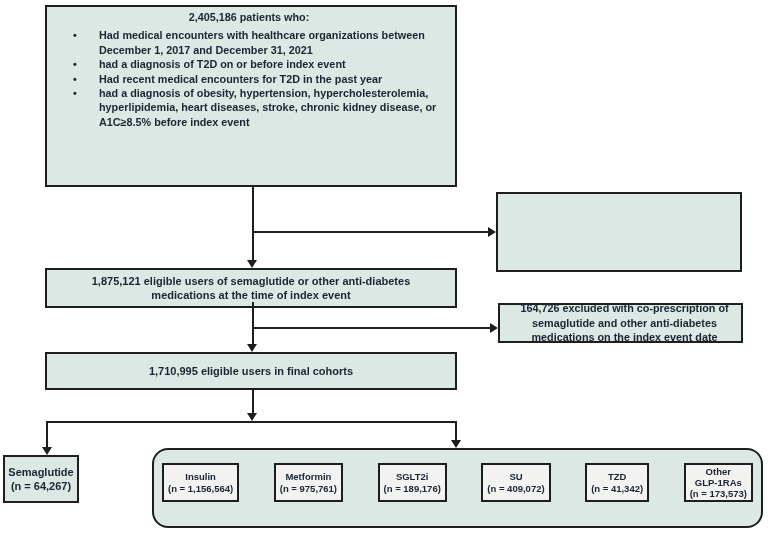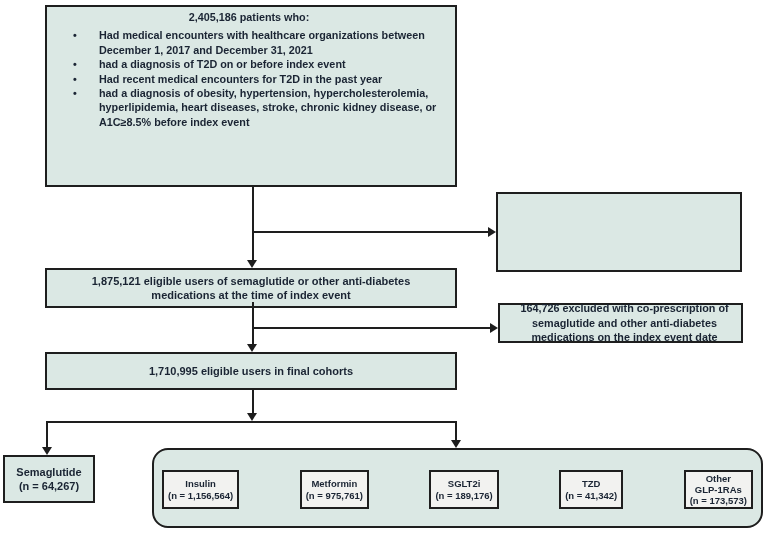--- a/index.html
+++ b/index.html
@@ -29,29 +29,29 @@
   .excl1{left:496px;top:192px;width:246px;height:80px;font-size:10.8px;line-height:14.4px;padding:6px 2px 0 0;}
   .excl1 .bullet{position:relative;padding-left:42px;}
   .excl1 .bullet::before{content:"\2022";position:absolute;left:17px;}
   
   .center-box{display:flex;align-items:center;justify-content:center;text-align:center;}
   .eligible{left:45px;top:268px;width:412px;height:40px;font-size:11px;line-height:14.5px;}
   .eligible .txt{max-width:376px;}
   .excl2{left:498px;top:303px;width:245px;height:40px;font-size:10.8px;line-height:14.6px;justify-content:flex-end;}
   .excl2 .txt{max-width:233px;}
   .final{left:45px;top:352px;width:412px;height:38px;font-size:11px;}
-  .sema{left:3px;top:455px;width:92px;height:48px;flex-direction:column;font-size:11px;line-height:14.5px;}
+  .sema{left:3px;top:455px;width:76px;height:48px;flex-direction:column;font-size:11px;line-height:14.5px;}
   
   .rounded{
     position:absolute;left:152px;top:448px;width:611px;height:80px;
     background:var(--box-fill);border:2px solid var(--border);border-radius:16px;
     box-sizing:border-box;padding:6px 8px 0 8px;
   }
   .rounded-title{text-align:center;font-size:11px;line-height:14px;}
-  .meds-row{display:flex;justify-content:space-between;align-items:center;margin-top:14px;}
+  .meds-row{display:flex;justify-content:space-between;align-items:center;margin-top:7px;}
   .med-box{
     background:var(--inner-fill);border:2px solid var(--border);box-sizing:border-box;
     height:39px;display:flex;flex-direction:column;align-items:center;justify-content:center;
     text-align:center;font-size:9.5px;line-height:11.3px;padding:0 4px;
   }
   .med-name{white-space:pre-line;}
   .med-n{white-space:nowrap;}
   
   .vline{position:absolute;width:2px;background:var(--border);}
   .hline{position:absolute;height:2px;background:var(--border);}
@@ -109,20 +109,24 @@
           <div class="med-name">Metformin</div>
           <div class="med-n">(n = 975,761)</div>
         </div>
 
 
         <div class="med-box">
           <div class="med-name">SGLT2i</div>
           <div class="med-n">(n = 189,176)</div>
         </div>
 
+        <div class="med-box">
+          <div class="med-name">SU</div>
+          <div class="med-n">(n = 409,072)</div>
+        </div>
 
         <div class="med-box">
           <div class="med-name">TZD</div>
           <div class="med-n">(n = 41,342)</div>
         </div>
 
         <div class="med-box">
           <div class="med-name">Other
 GLP-1RAs</div>
           <div class="med-n">(n = 173,573)</div>

